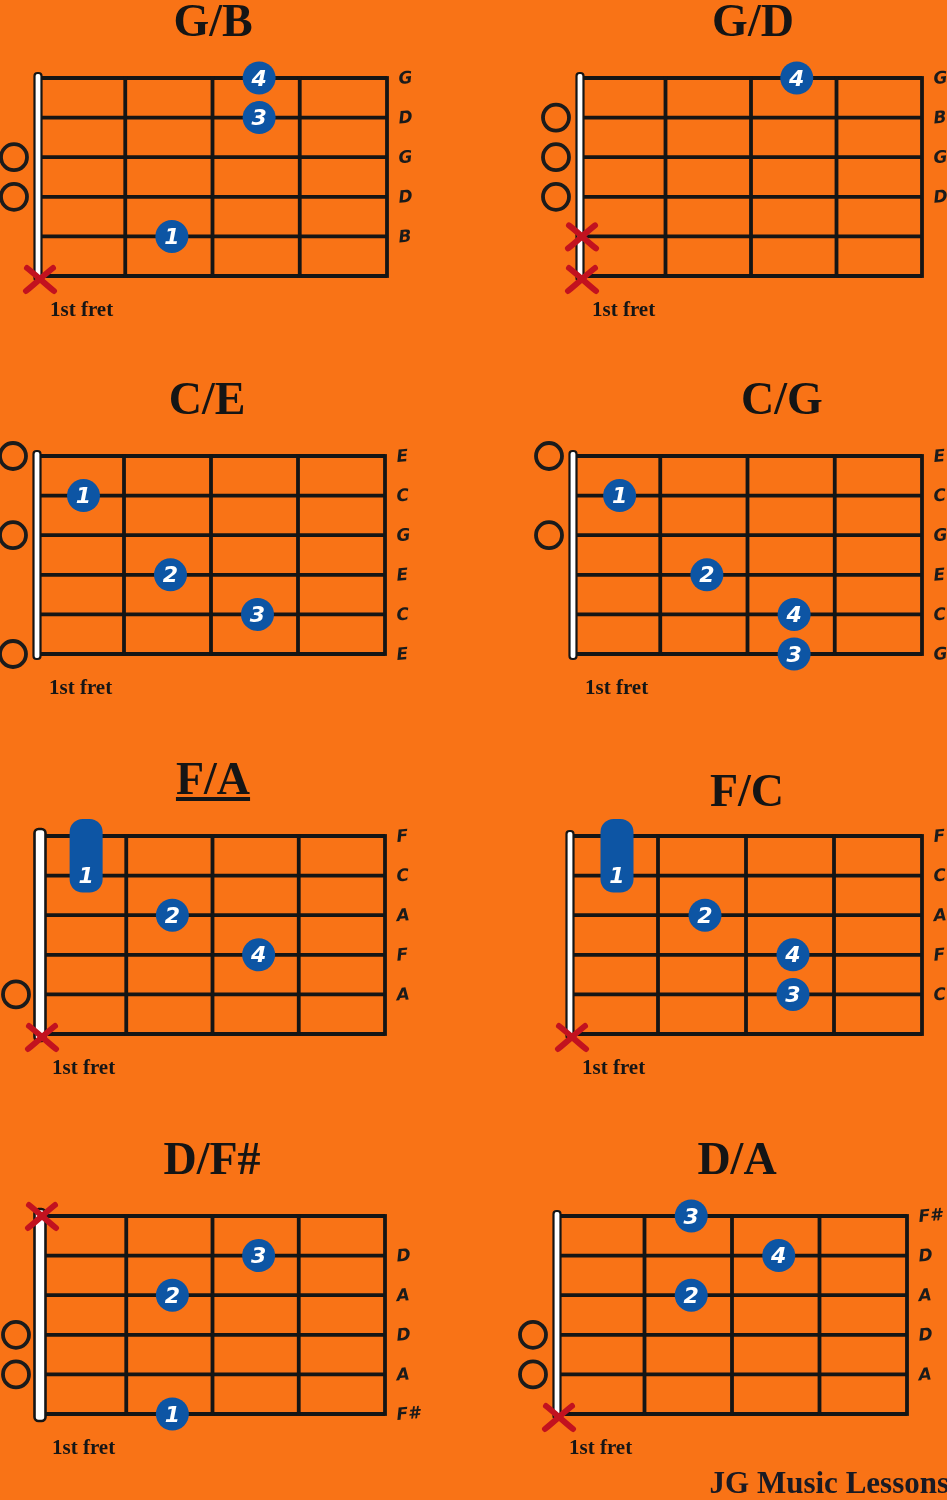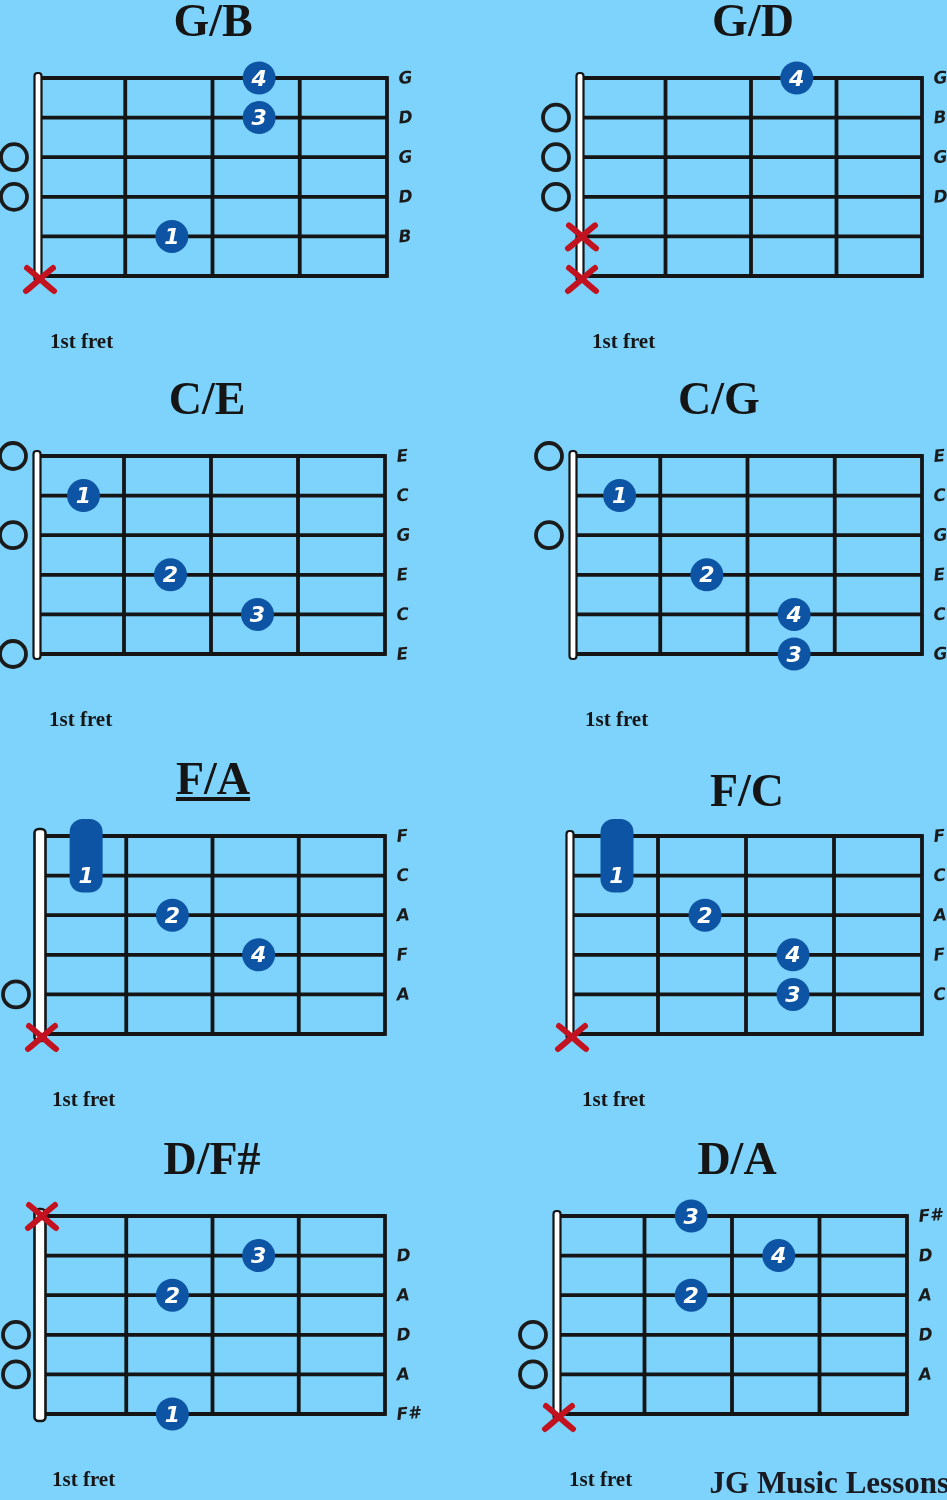--- a/index.html
+++ b/index.html
@@ -1,26 +1,26 @@
 <!DOCTYPE html>
 <html><head>
 <meta charset="utf-8">
 <style>
   html,body{margin:0;padding:0;}
   .canvas{
     position:relative;width:947px;height:1500px;overflow:hidden;
-    background:#7dd3fc;
+    background:#f97316;
     font-family:"Liberation Serif",serif;
   }
   .chord-title{
     position:absolute;transform:translateX(-50%);
     font-weight:bold;font-size:46px;line-height:1;color:#151515;white-space:nowrap;
   }
   .fret-caption{
-    position:absolute;font-size:21px;font-weight:bold;color:#161616;line-height:1;margin-top:32px;
+    position:absolute;font-size:21px;font-weight:bold;color:#161616;line-height:1;
   }
   .watermark{
     position:absolute;top:1467px;right:-2px;
     font-weight:bold;font-size:31px;color:#1a1a23;white-space:nowrap;line-height:1;
   }
   svg.chord-svg{position:absolute;overflow:visible;display:block;}
   .hand{font-family:"DejaVu Sans",sans-serif;font-style:italic;font-weight:bold;}
 </style>
 </head>
 <body>
@@ -114,21 +114,21 @@
         <circle cx="20" cy="109.2" r="13" fill="none" stroke="#1b1b1b" stroke-width="3.8"></circle>
         <circle cx="20" cy="228" r="13" fill="none" stroke="#1b1b1b" stroke-width="3.8"></circle>
         <text x="404" y="36" font-size="17" fill="#1b1b1b" class="hand" transform="rotate(-5 404 36)">E</text>
         <text x="404" y="75.6" font-size="17" fill="#1b1b1b" class="hand" transform="rotate(-5 404 75.6)">C</text>
         <text x="404" y="115.2" font-size="17" fill="#1b1b1b" class="hand" transform="rotate(-5 404 115.2)">G</text>
         <text x="404" y="154.8" font-size="17" fill="#1b1b1b" class="hand" transform="rotate(-5 404 154.8)">E</text>
         <text x="404" y="194.4" font-size="17" fill="#1b1b1b" class="hand" transform="rotate(-5 404 194.4)">C</text>
         <text x="404" y="234" font-size="17" fill="#1b1b1b" class="hand" transform="rotate(-5 404 234)">E</text>
       </svg>
       <div class="fret-caption" style="left: 49px; top: 677px;">1st fret</div>
-      <div class="chord-title" style="left: 719px; top: 376px; text-align: right;">C/G</div>
+      <div class="chord-title" style="left: 782px; top: 376px; text-align: right;">C/G</div>
       <svg class="chord-svg" width="449" height="256" style="left: 529px; top: 426px;">
         <line x1="44" y1="30" x2="393" y2="30" stroke="#151515" stroke-width="3.8"></line>
         <line x1="44" y1="69.6" x2="393" y2="69.6" stroke="#151515" stroke-width="3.8"></line>
         <line x1="44" y1="109.2" x2="393" y2="109.2" stroke="#151515" stroke-width="3.8"></line>
         <line x1="44" y1="148.8" x2="393" y2="148.8" stroke="#151515" stroke-width="3.8"></line>
         <line x1="44" y1="188.4" x2="393" y2="188.4" stroke="#151515" stroke-width="3.8"></line>
         <line x1="44" y1="228" x2="393" y2="228" stroke="#151515" stroke-width="3.8"></line>
         <line x1="131.25" y1="28.1" x2="131.25" y2="229.9" stroke="#151515" stroke-width="3.8"></line>
         <line x1="218.5" y1="28.1" x2="218.5" y2="229.9" stroke="#151515" stroke-width="3.8"></line>
         <line x1="305.75" y1="28.1" x2="305.75" y2="229.9" stroke="#151515" stroke-width="3.8"></line>

